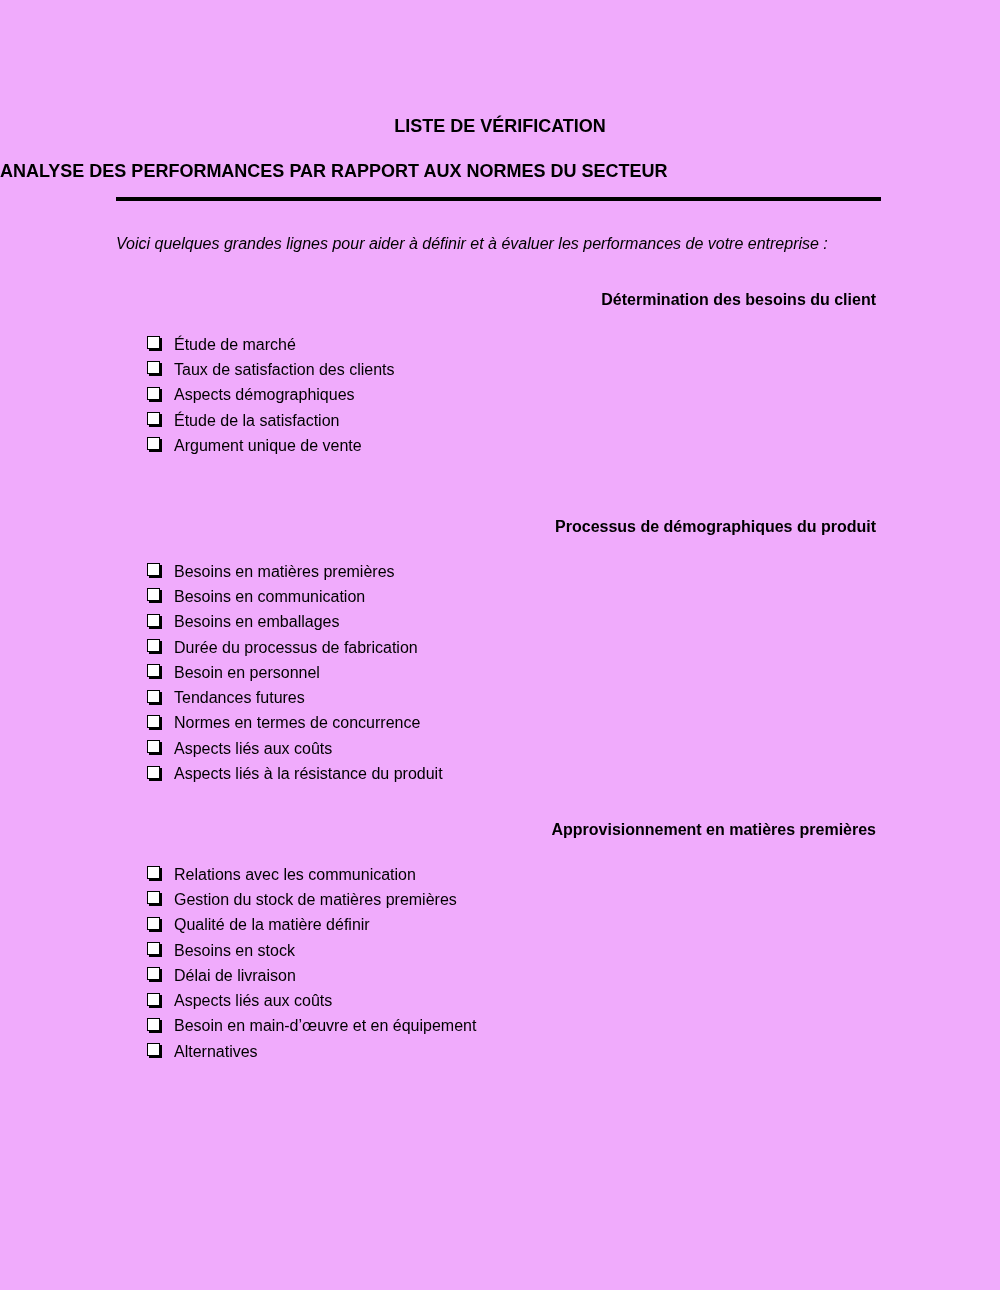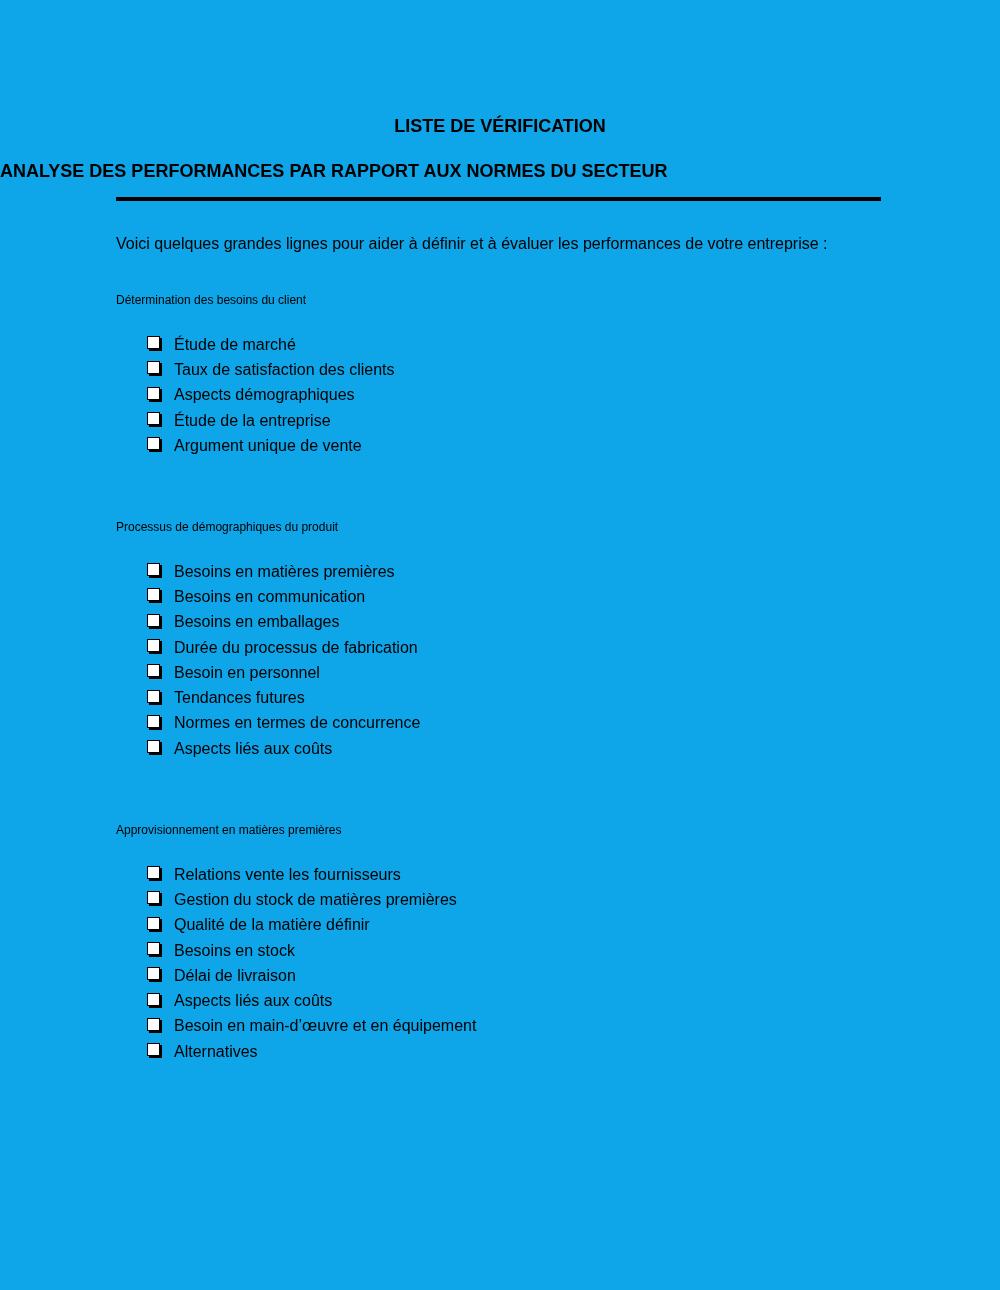--- a/index.html
+++ b/index.html
@@ -12,21 +12,21 @@
       height: 1290px;
       position: relative;
       font-family: "Liberation Sans", sans-serif;
       color: #000000;
       overflow: hidden;
     }
     .page {
       position: absolute;
       left: 0; top: 0;
       width: 1000px; height: 1290px;
-      background: #0ea5e9;
+      background: #f0abfc;
     }
     .title {
       position: absolute;
       left: 0; width: 1000px;
       top: 115px;
       text-align: center;
       font-weight: bold;
       font-size: 18px;
       line-height: 22px;
       margin: 0;
@@ -50,31 +50,33 @@
       border: 0;
       margin: 0;
     }
     .intro {
       position: absolute;
       left: 116px;
       top: 234px;
       font-size: 16px;
       line-height: 20px;
       margin: 0;
+      font-style: italic;
     }
     .section {
       position: absolute;
       left: 116px;
       width: 760px;
     }
     .section-heading {
-      font-weight: normal;
-      font-size: 12px;
+      font-weight: bold;
+      font-size: 16px;
       line-height: 20px;
       margin: 0 0 22px 0;
+      text-align: right;
     }
     .checklist {
       list-style: none;
       margin: 0;
       padding: 0 0 0 31px;
     }
     .check-item {
       display: flex;
       align-items: center;
       height: 25.3px;
@@ -119,21 +121,21 @@
       <li class="check-item">
           <span class="checkbox"></span>
           <span class="item-label">Taux de satisfaction des clients</span>
         </li>
       <li class="check-item">
           <span class="checkbox"></span>
           <span class="item-label">Aspects démographiques</span>
         </li>
       <li class="check-item">
           <span class="checkbox"></span>
-          <span class="item-label">Étude de la entreprise</span>
+          <span class="item-label">Étude de la satisfaction</span>
         </li>
       <li class="check-item">
           <span class="checkbox"></span>
           <span class="item-label">Argument unique de vente</span>
         </li>
     </ul>
   </div>
 
   <div class="section" style="top:517px;">
     <h3 class="section-heading">Processus de démographiques du produit</h3>
@@ -163,29 +165,33 @@
           <span class="item-label">Tendances futures</span>
         </li>
       <li class="check-item">
           <span class="checkbox"></span>
           <span class="item-label">Normes en termes de concurrence</span>
         </li>
       <li class="check-item">
           <span class="checkbox"></span>
           <span class="item-label">Aspects liés aux coûts</span>
         </li>
+      <li class="check-item">
+          <span class="checkbox"></span>
+          <span class="item-label">Aspects liés à la résistance du produit</span>
+        </li>
     </ul>
   </div>
 
   <div class="section" style="top:820px;">
     <h3 class="section-heading">Approvisionnement en matières premières</h3>
     <ul class="checklist">
       <li class="check-item">
           <span class="checkbox"></span>
-          <span class="item-label">Relations vente les fournisseurs</span>
+          <span class="item-label">Relations avec les communication</span>
         </li>
       <li class="check-item">
           <span class="checkbox"></span>
           <span class="item-label">Gestion du stock de matières premières</span>
         </li>
       <li class="check-item">
           <span class="checkbox"></span>
           <span class="item-label">Qualité de la matière définir</span>
         </li>
       <li class="check-item">

